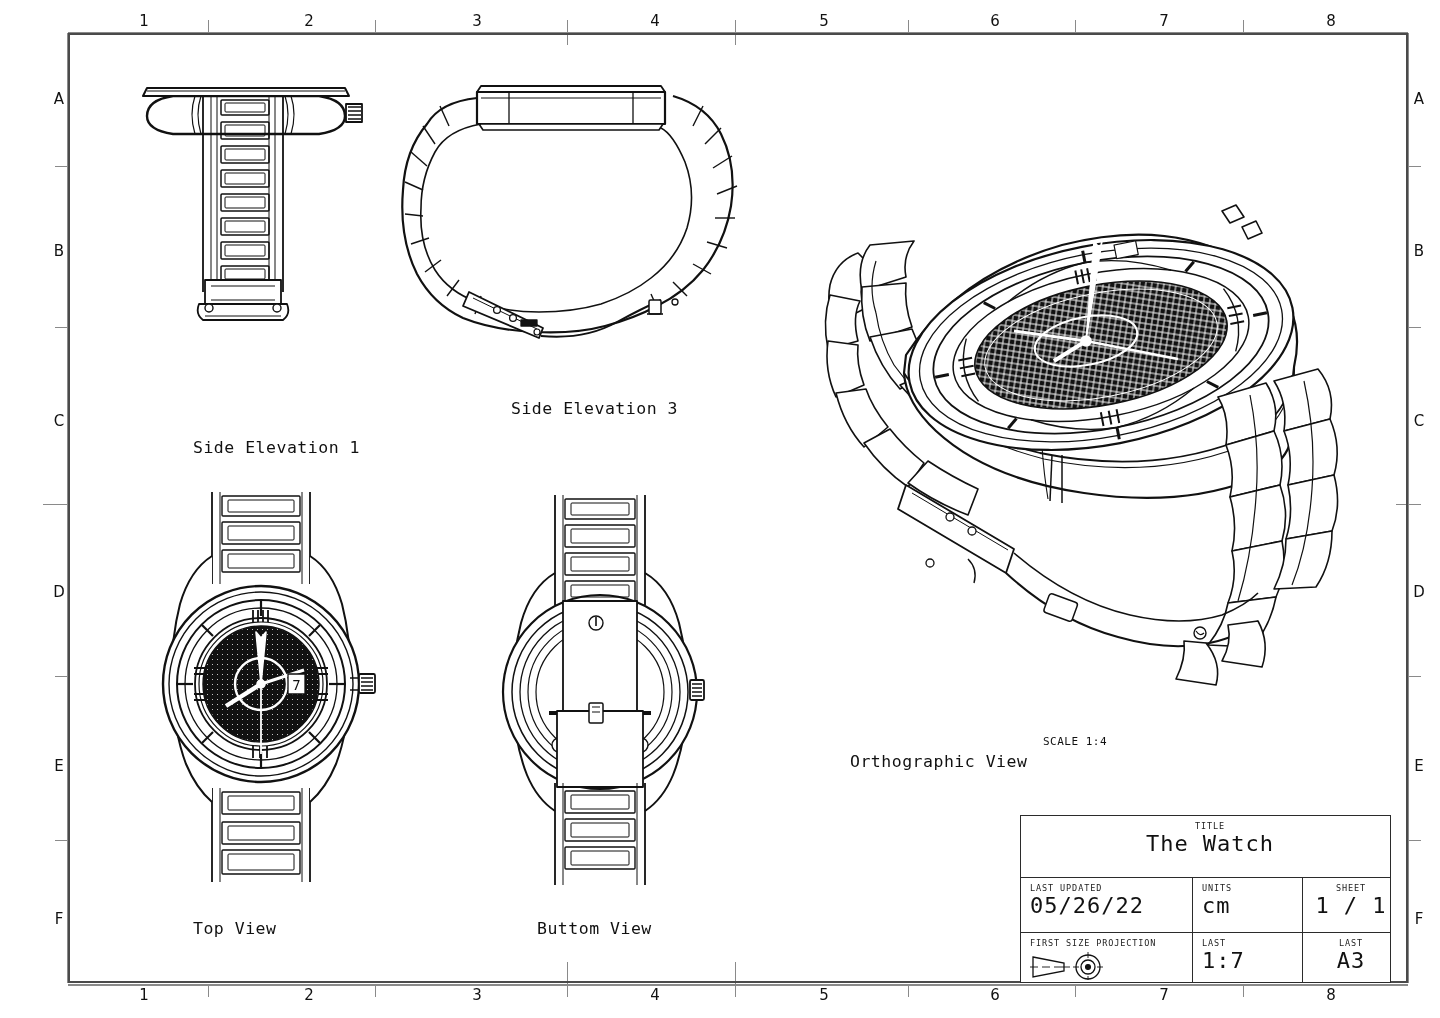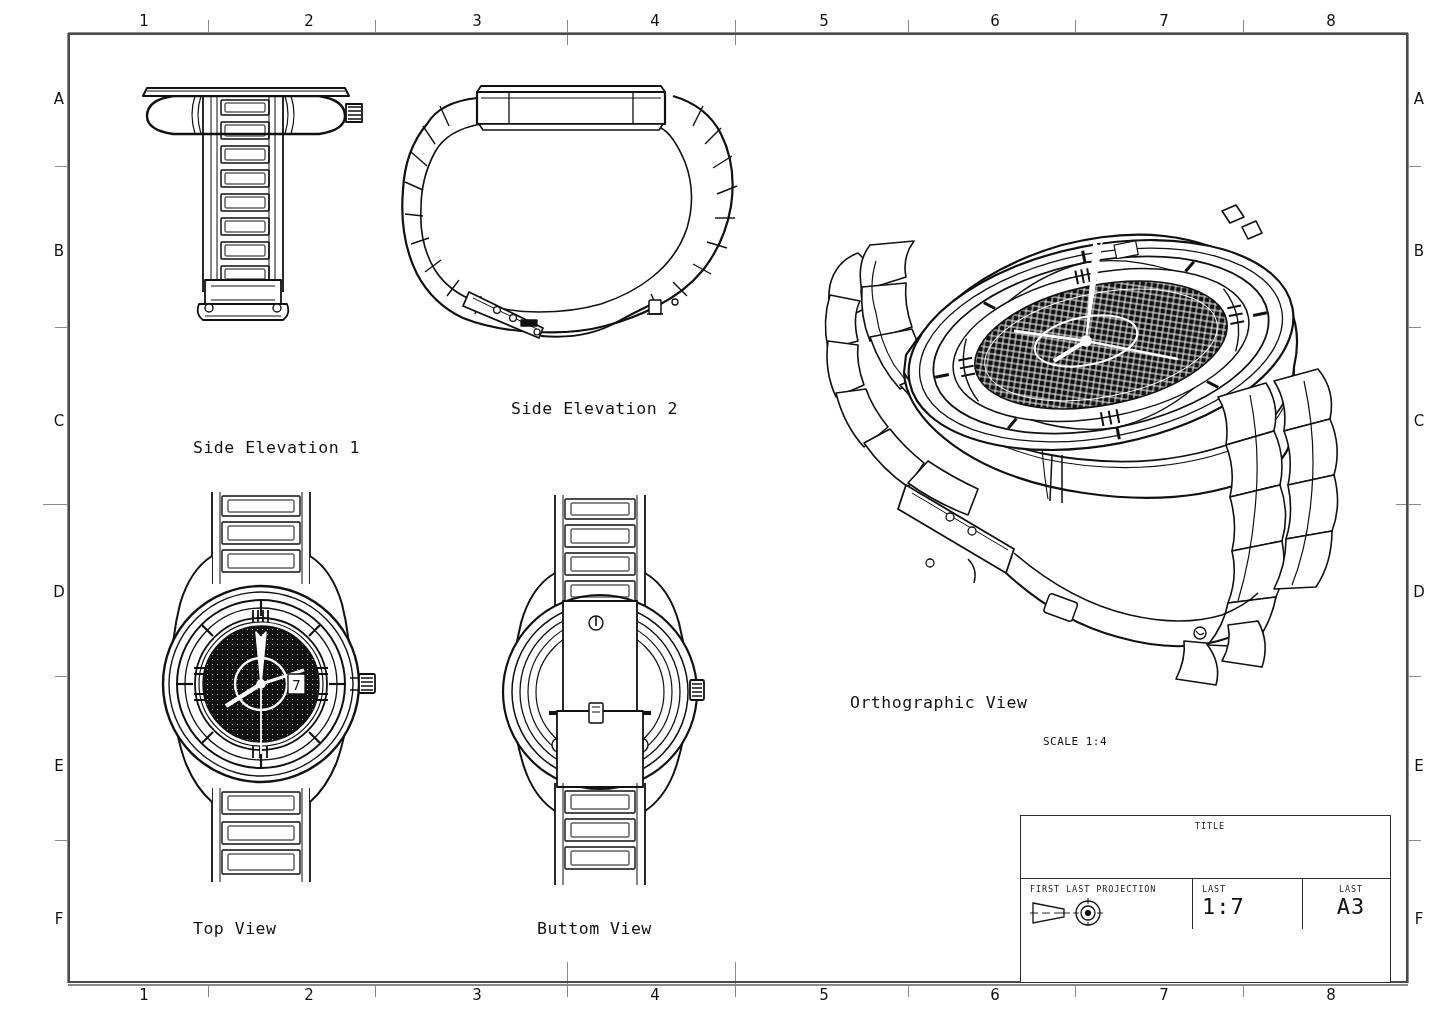--- a/index.html
+++ b/index.html
@@ -248,21 +248,21 @@
       <rect x="136" y="242" width="16" height="6" stroke-width="1.3" fill="#111"></rect>
       <circle cx="152" cy="254" r="3" stroke-width="1.2" fill="#fff"></circle>
 
       <path d="M156 258 Q200 262 232 244 Q258 230 276 222" stroke-width="2" fill="none"></path>
 
       <rect x="264" y="222" width="12" height="14" rx="1.5" stroke-width="1.5" fill="#fff"></rect>
       <path d="M262 236 L278 236" stroke-width="1.6"></path>
       <circle cx="290" cy="224" r="3" stroke-width="1.3" fill="#fff"></circle>
     </svg>
   </div>
-  <div class="view-label" style="left:511px;top:399px;">Side Elevation 2</div>
+  <div class="view-label" style="left:511px;top:399px;">Side Elevation 3</div>
 
   <div class="view" style="left:150px;top:492px;width:235px;height:390px;">
     <svg width="235" height="390" viewBox="0 0 235 390" fill="none" stroke="#111" stroke-width="1.5" stroke-linejoin="round">
       <defs>
         <pattern id="dialdots" width="5" height="5" patternUnits="userSpaceOnUse">
           <rect width="5" height="5" fill="#111"></rect>
           <circle cx="2.5" cy="2.5" r="1.25" fill="#fff"></circle>
         </pattern>
       </defs>
 
@@ -516,35 +516,50 @@
 
       <rect x="232" y="448" width="30" height="20" rx="3" transform="rotate(20 232 448)" stroke-width="1.5" fill="#fff"></rect>
 
       <circle cx="382" cy="488" r="6" stroke-width="1.4" fill="#fff"></circle>
       <path d="M378 486 Q382 492 386 488" stroke-width="1.2"></path>
 
       <path d="M388 498 Q404 518 398 540 L358 534 Q368 514 366 496 Z" stroke-width="1.6" fill="#fff"></path>
       <path d="M440 476 Q452 498 444 522 L404 516 Q414 498 410 480 Z" stroke-width="1.6" fill="#fff"></path>
     </svg>
   </div>
-  <div class="view-label" style="left:850px;top:693px;">Orthographic View</div>
+  <div class="view-label" style="left:850px;top:752px;">Orthographic View</div>
   <div class="scale-label" style="left:1043px;top:721px;">SCALE 1:4</div>
 
   <div class="titleblock">
 
     <div class="tb-row row-title">
       <div class="tb-cell c-title">
         <span class="tb-key">TITLE</span>
+        <span class="tb-val">The Watch</span>
       </div>
     </div>
 
+    <div class="tb-row row-mid">
+      <div class="tb-cell c-updated">
+        <span class="tb-key">LAST UPDATED</span>
+        <span class="tb-val">05/26/22</span>
+      </div>
+      <div class="tb-cell c-units">
+        <span class="tb-key">UNITS</span>
+        <span class="tb-val">cm</span>
+      </div>
+      <div class="tb-cell c-sheet">
+        <span class="tb-key">SHEET</span>
+        <span class="tb-val">1 / 1</span>
+      </div>
+    </div>
 
     <div class="tb-row row-bot">
       <div class="tb-cell c-proj">
-        <span class="tb-key">FIRST LAST PROJECTION</span>
+        <span class="tb-key">FIRST SIZE PROJECTION</span>
         <span class="proj-sym">
           <svg width="96" height="28" viewBox="0 0 96 28" fill="none" stroke="#111" stroke-width="1.3">
             <path d="M3 5 L34 11 L34 19 L3 25 Z" fill="#fff"></path>
             <path d="M0 15 H8 M12 15 H20 M24 15 H40" stroke-width="0.9"></path>
             <circle cx="58" cy="15" r="12" fill="#fff"></circle>
             <circle cx="58" cy="15" r="7" fill="#fff"></circle>
             <circle cx="58" cy="15" r="2.4" fill="#111"></circle>
             <path d="M58 0 V6 M58 24 V30 M43 15 H49 M67 15 H73" stroke-width="0.9"></path>
           </svg>
         </span>

